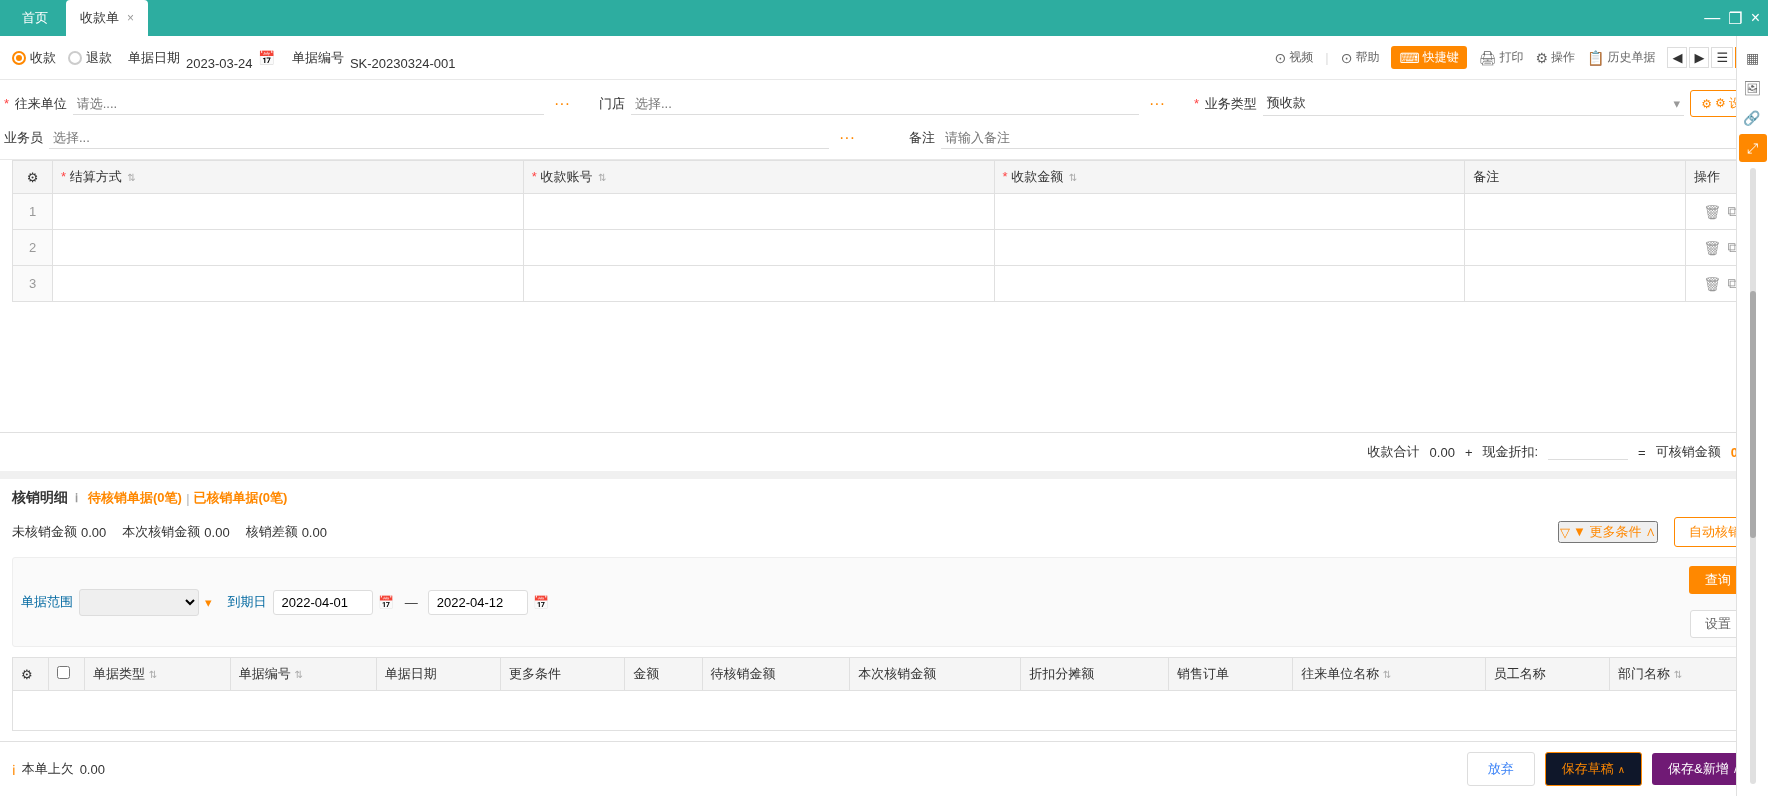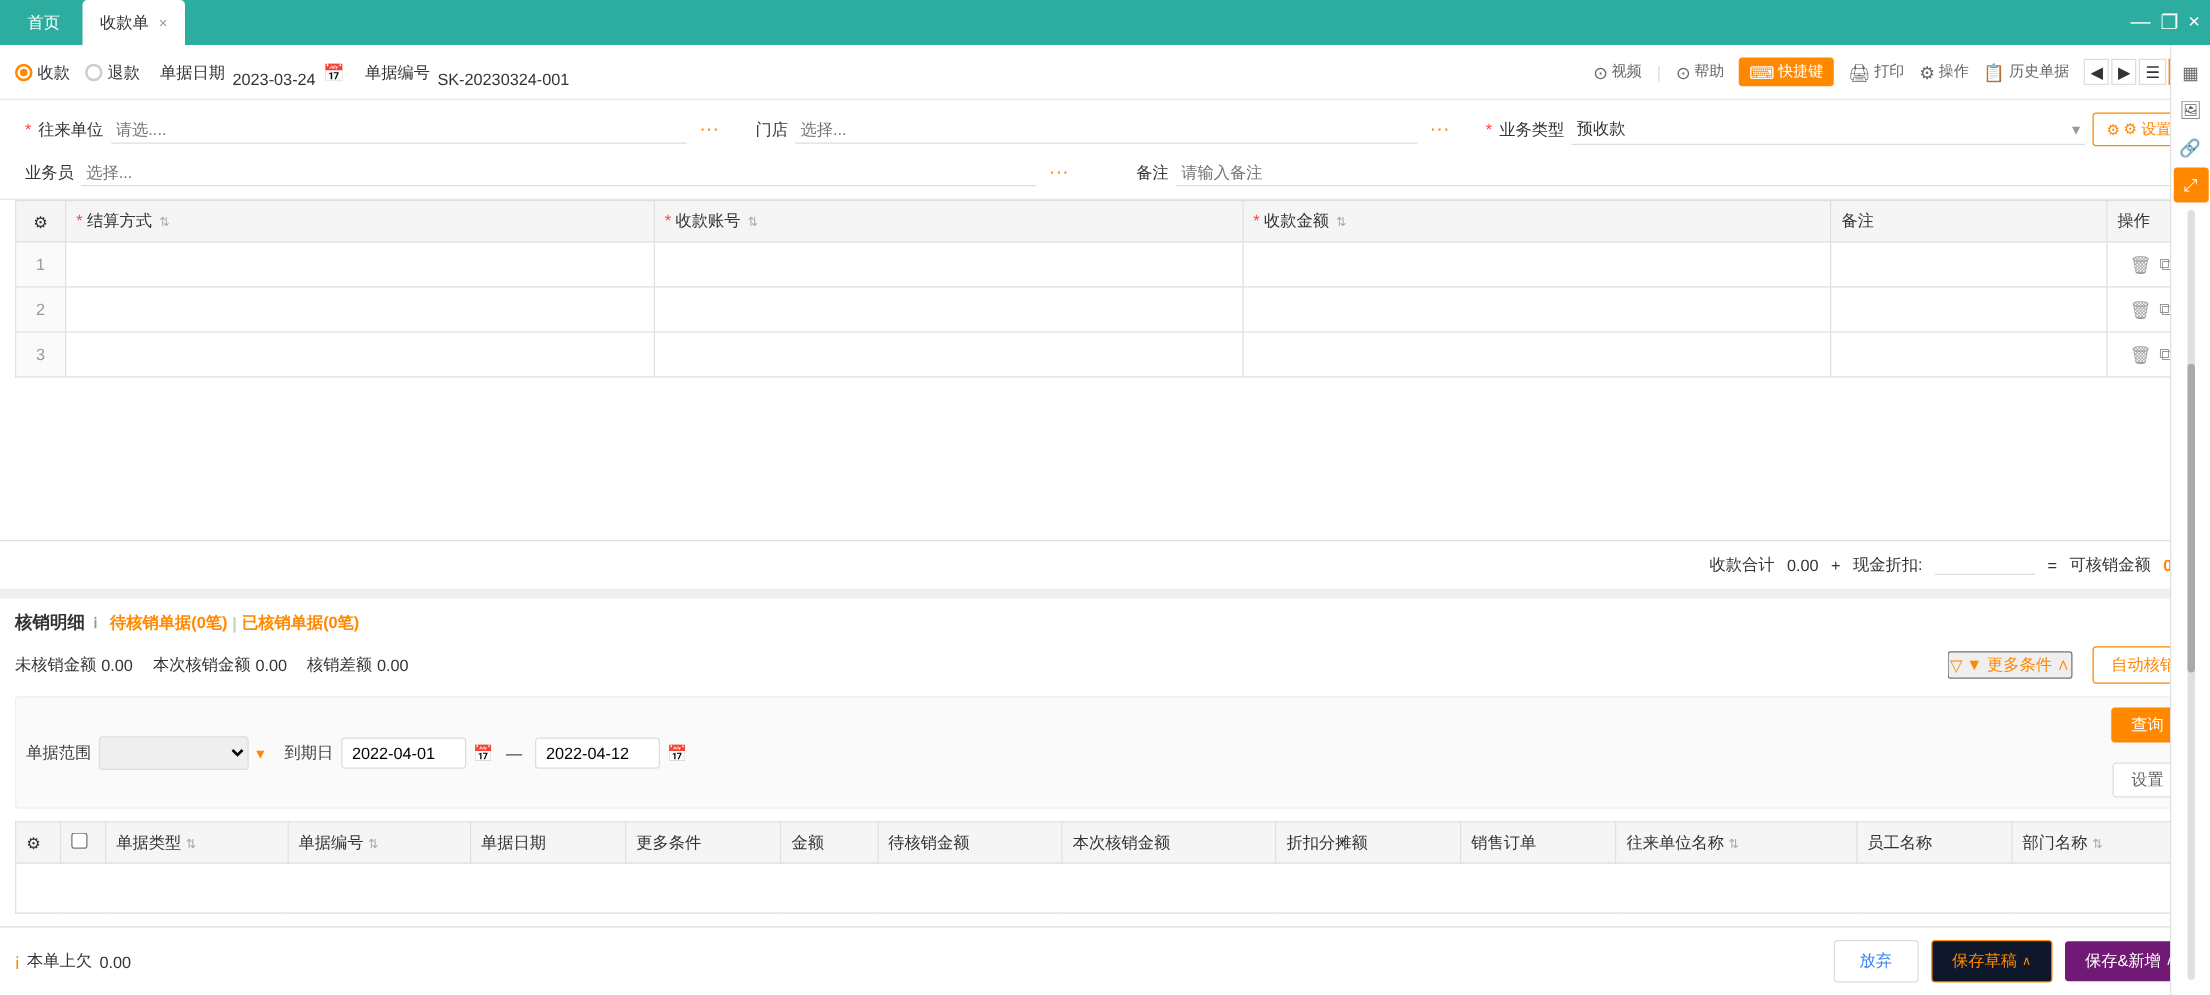--- a/index.html
+++ b/index.html
@@ -159,21 +159,21 @@
       font-size: 13px;
     }
     .btn-view-toggle span.active-view {
       background: #f80;
       color: #fff;
       border-color: #f80;
     }
 
     
     .form-section {
-      padding: 10px 20px;
+      padding: 10px 4px;
       border-bottom: 1px solid #e8e8e8;
       display: flex;
       flex-direction: column;
       gap: 10px;
     }
     .form-row {
       display: flex;
       align-items: center;
       gap: 0;
     }
@@ -416,21 +416,21 @@
       border: 1px solid #eee;
       border-radius: 3px;
     }
     .filter-field {
       display: flex;
       align-items: center;
       gap: 6px;
       font-size: 13px;
     }
     .filter-field .f-label {
-      color: #404040;
+      color: #0369a1;
       white-space: nowrap;
     }
     .filter-select {
       border: 1px solid #ddd;
       padding: 4px 8px;
       border-radius: 3px;
       font-size: 13px;
       outline: none;
       min-width: 120px;
     }

